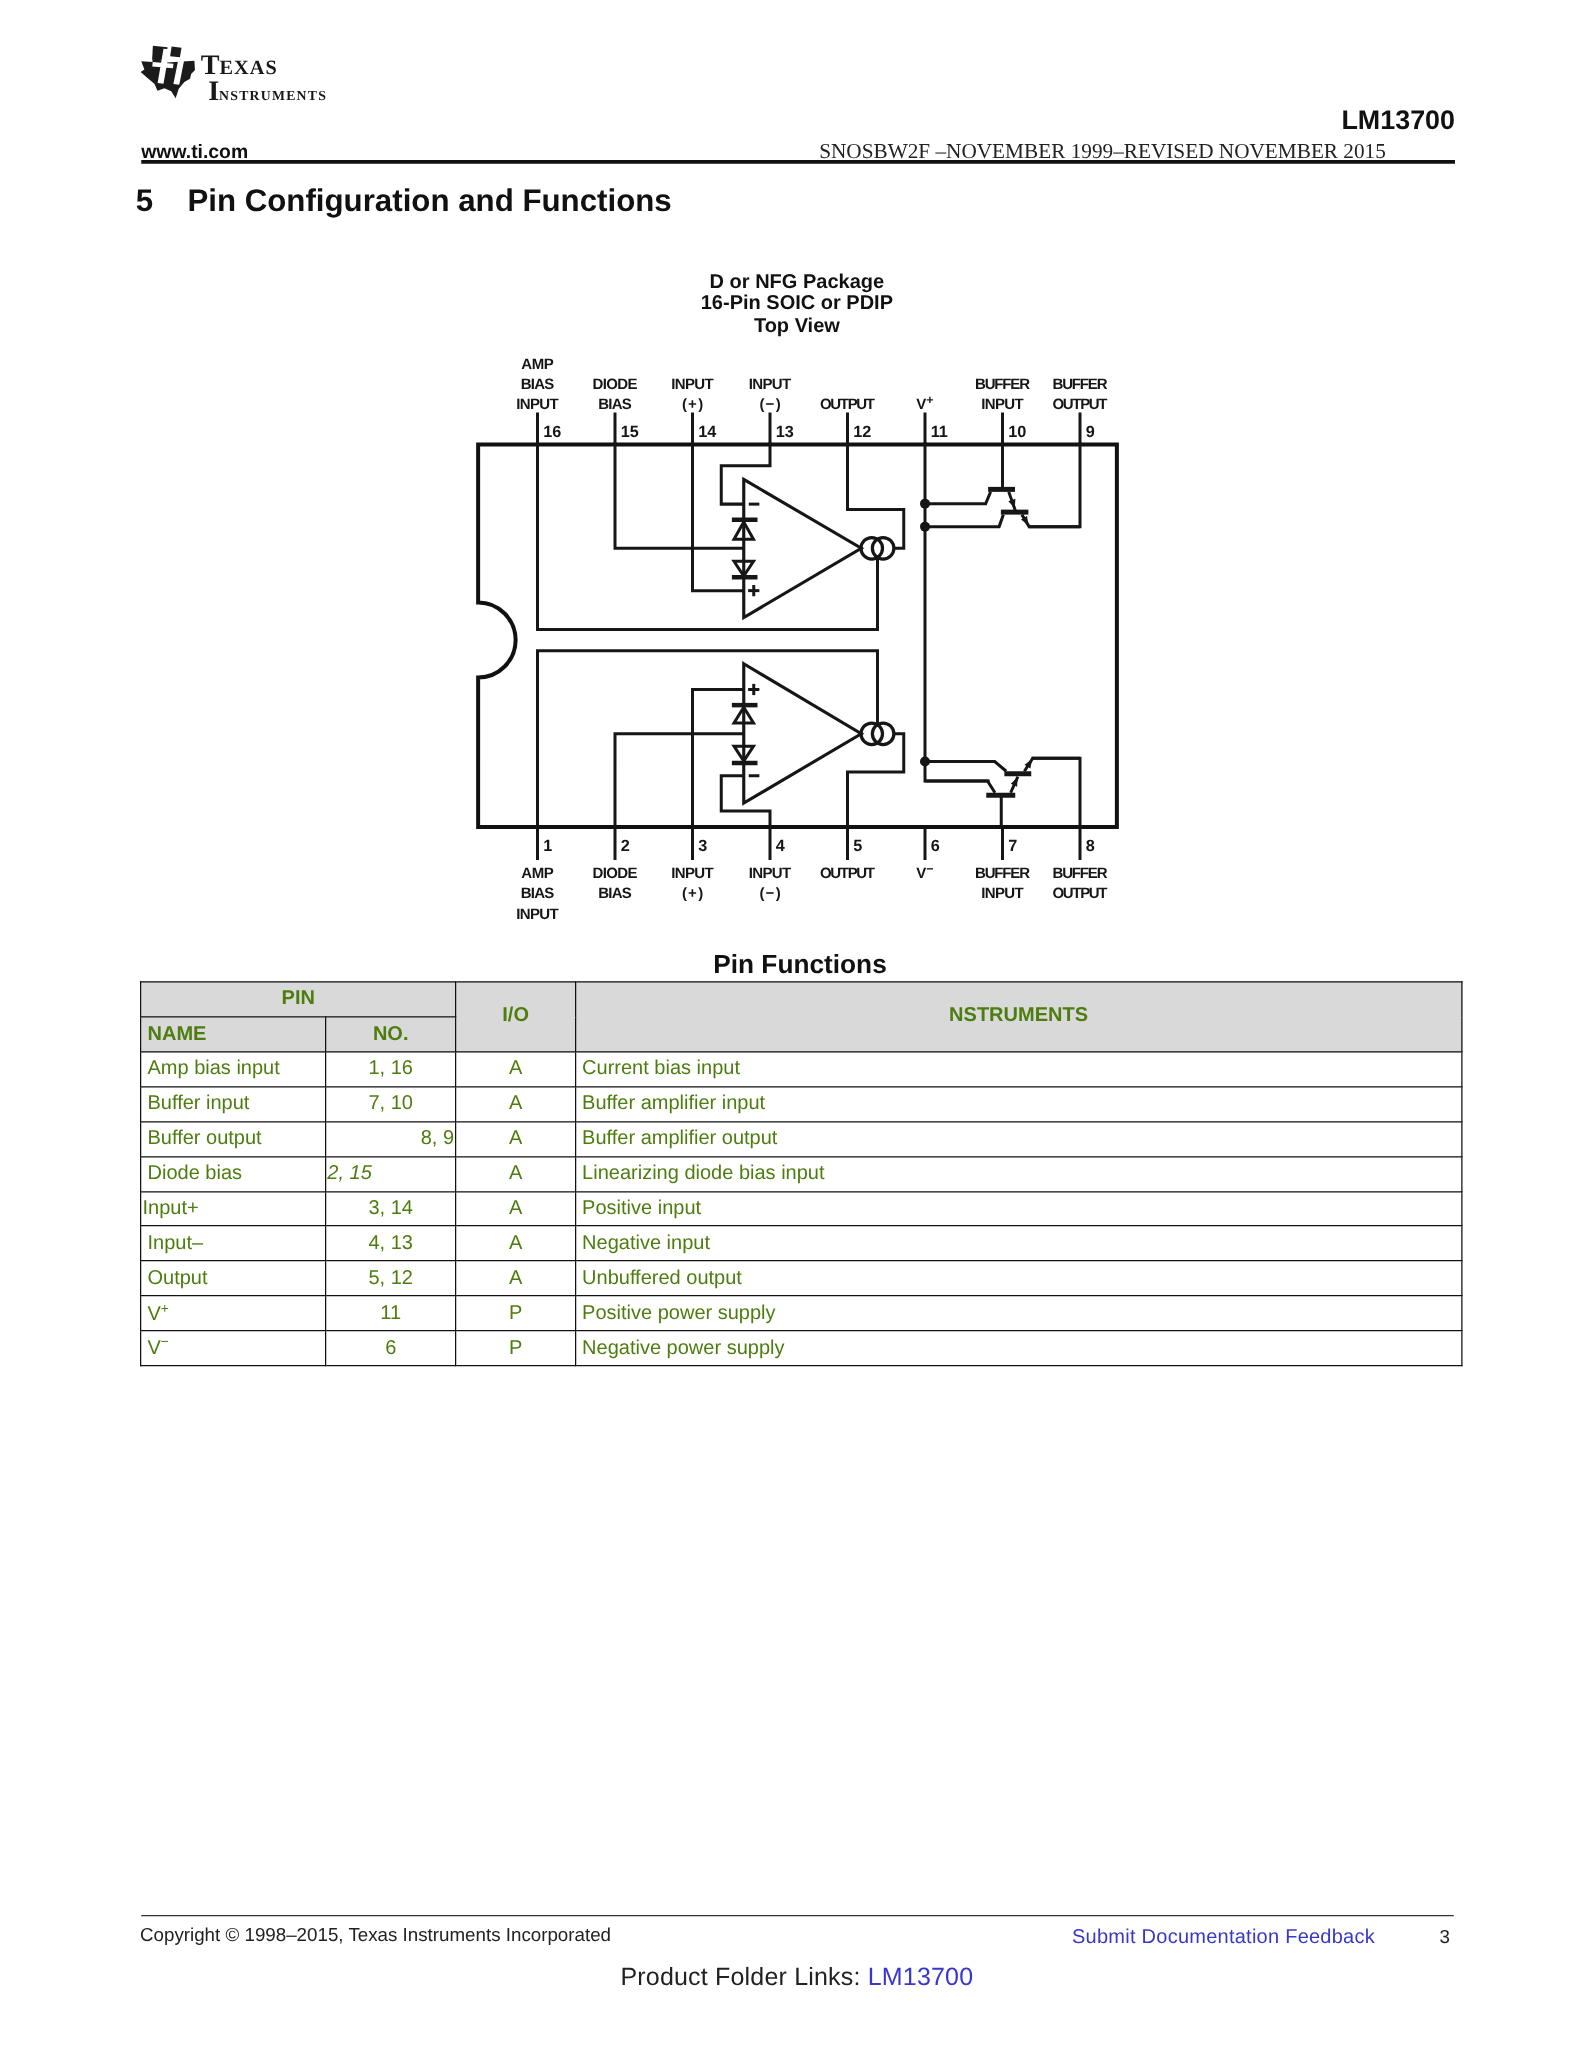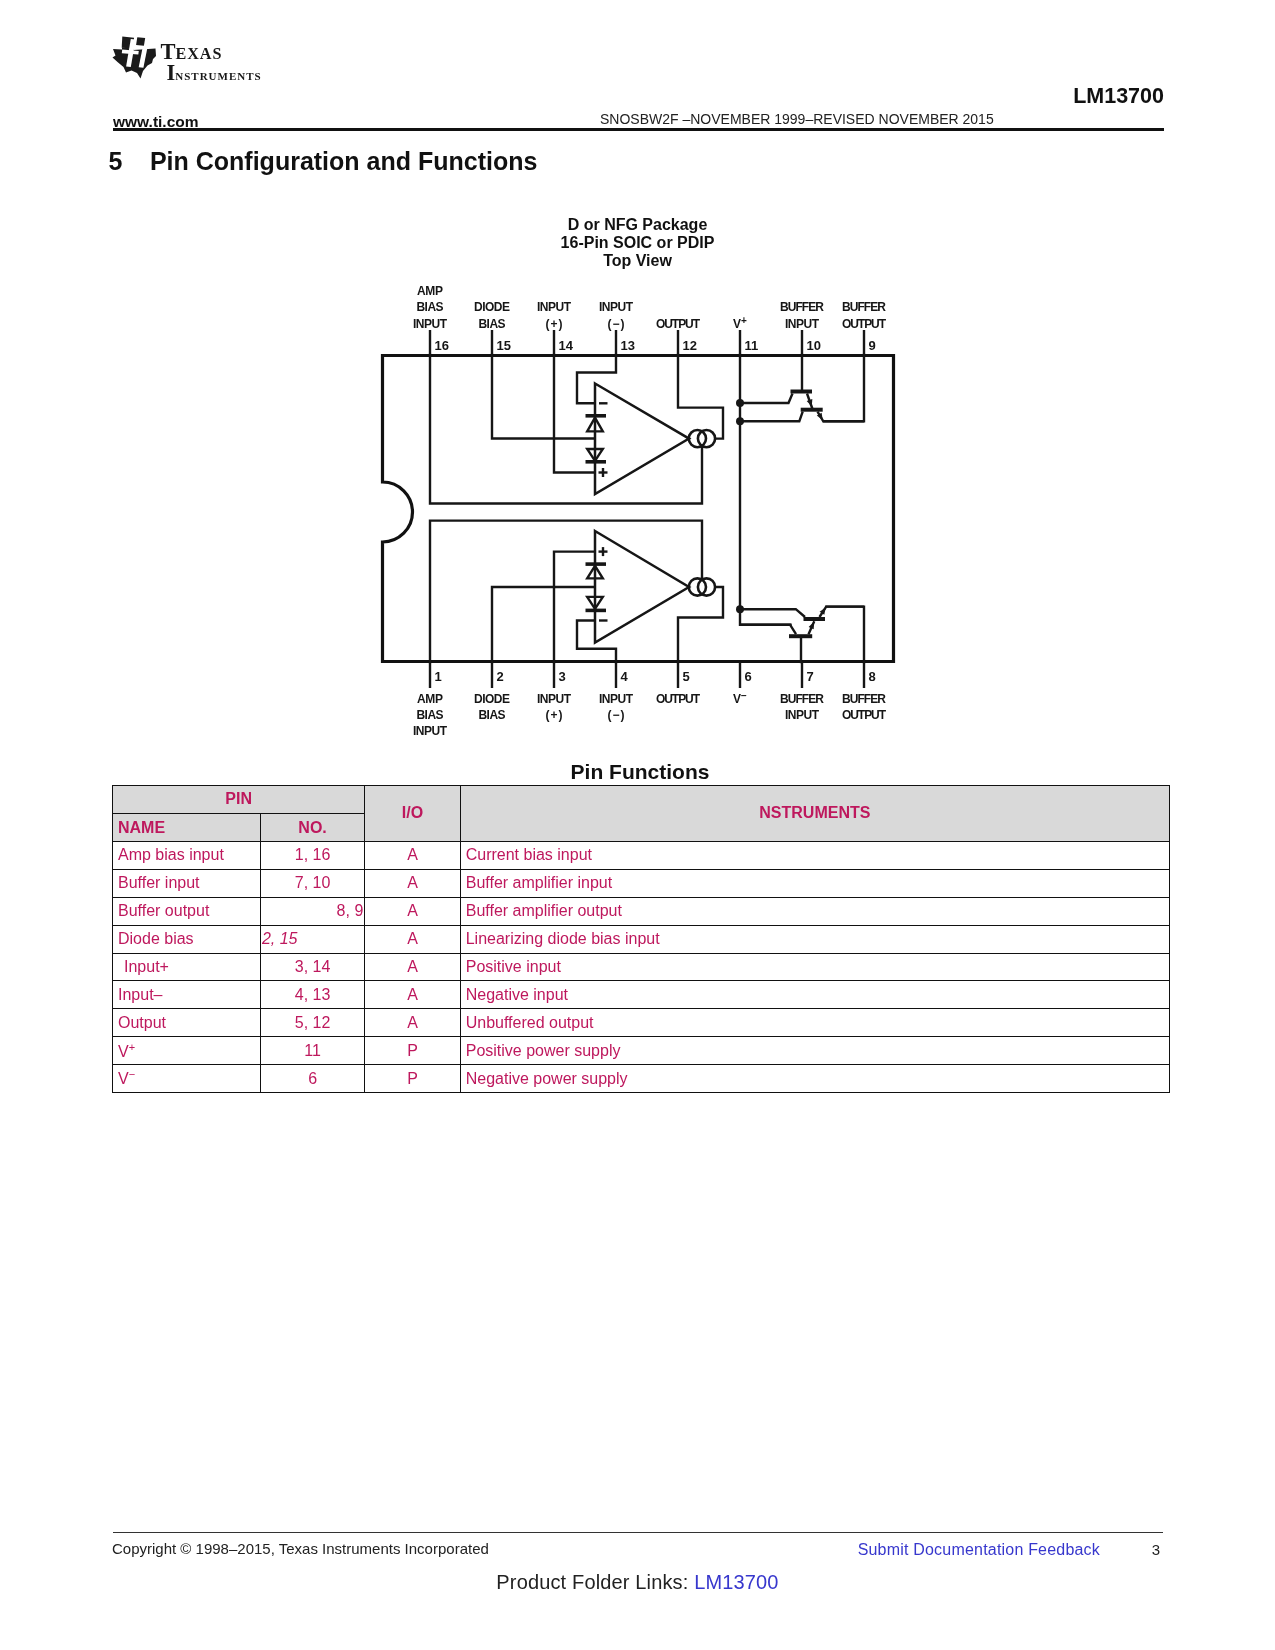--- a/index.html
+++ b/index.html
@@ -24,21 +24,21 @@
   <path d="M 30.5 12.3 L 35.2 12.7 L 31.4 31.7 L 26.7 31.2 Z"></path>
   </g>
 </svg>
 </div>
 <div class="abs" style="left:160.5px;top:43.5px;width:260px;height:40px;font-family:'Liberation Serif',serif;font-weight:bold;color:#181818;">
   <div style="position:absolute;left:0;top:0;font-size:22.5px;line-height:16px;"><span style="font-size:22.5px;">T</span><span style="font-size:16.2px;letter-spacing:0.9px;">EXAS</span></div>
   <div style="position:absolute;left:6px;top:21.5px;font-size:22.5px;line-height:16px;"><span style="font-size:22.5px;">I</span><span style="font-size:11px;letter-spacing:1.0px;">NSTRUMENTS</span></div>
 </div>
 
 <div class="abs b" style="left:860px;width:304px;top:84px;font-size:21.5px;text-align:right;color:#111;">LM13700</div>
-<div class="abs" style="left:600px;width:564px;top:110.5px;font-size:14px;text-align:left;color:#222;">SNOSBW2F –NOVEMBER 1999–REVISED NOVEMBER 2015</div>
+<div class="abs" style="left:600px;width:564px;top:110.5px;font-size:17px;text-align:center;color:#222;font-family:Liberation Serif, serif;">SNOSBW2F –NOVEMBER 1999–REVISED NOVEMBER 2015</div>
 <div class="abs b" style="left:113px;top:113px;font-size:15.5px;color:#111;">www.ti.com</div>
 <div class="abs" style="left:113px;top:128px;width:1051px;height:2.6px;background:#111;"></div>
 
 <div class="abs b" style="left:108.5px;top:147px;font-size:25px;color:#111;">5<span style="display:inline-block;width:27.5px;"></span>Pin Configuration and Functions</div>
 
 <div class="abs" id="diagram" style="left:360px;top:200px;width:560px;height:545px;">
 <svg width="560" height="545" viewBox="360 200 560 545" font-family="'Liberation Sans',sans-serif">
 
 <g text-anchor="middle" font-weight="bold" fill="#111">
   <text x="637.5" y="230" font-size="16">D or NFG Package</text>
@@ -197,21 +197,21 @@
 
 <g fill="#161616">
   <circle cx="740" cy="402.9" r="4"></circle>
   <circle cx="740" cy="421.3" r="4"></circle>
   <circle cx="740" cy="609.2" r="4"></circle>
 </g>
 </svg>
 </div>
 
 <div class="abs b" style="left:470px;width:340px;top:760px;font-size:21px;text-align:center;color:#111;">Pin Functions</div>
-<table class="abs" style="left:112px;top:784.5px;width:1058px;border-collapse:collapse;font-size:16px;color:#be185d;" cellspacing="0">
+<table class="abs" style="left:112px;top:784.5px;width:1058px;border-collapse:collapse;font-size:16px;color:#4d7c0f;" cellspacing="0">
   <colgroup>
       <col style="width:148px">
       <col style="width:104.5px">
       <col style="width:95.5px">
       <col style="width:710px">
     </colgroup>
   <tbody>
       <tr style="height:28.5px;">
     <td colspan="2" style="border:1.6px solid #111;background:#d9d9d9;text-align:center;font-weight:bold;">PIN</td>
     <td rowspan="2" style="border:1.6px solid #111;background:#d9d9d9;text-align:center;font-weight:bold;">I/O</td>
@@ -239,21 +239,21 @@
         <td style="border:1.6px solid #111;text-align:center;">A</td>
         <td style="border:1.6px solid #111;padding-left:5px;">Buffer amplifier output</td>
       </tr>
   <tr style="height:27.9px;">
         <td style="border:1.6px solid #111;padding-left:5px;">Diode bias</td>
         <td style="border:1.6px solid #111;text-align:left;font-style:italic;">2, 15</td>
         <td style="border:1.6px solid #111;text-align:center;">A</td>
         <td style="border:1.6px solid #111;padding-left:5px;">Linearizing diode bias input</td>
       </tr>
   <tr style="height:27.9px;">
-        <td style="border:1.6px solid #111;padding-left:11px;">Input+</td>
+        <td style="border:1.6px solid #111;padding-left:1px;">Input+</td>
         <td style="border:1.6px solid #111;text-align:center;">3, 14</td>
         <td style="border:1.6px solid #111;text-align:center;">A</td>
         <td style="border:1.6px solid #111;padding-left:5px;margin-left:40px;">Positive input</td>
       </tr>
   <tr style="height:27.9px;">
         <td style="border:1.6px solid #111;padding-left:5px;">Input–</td>
         <td style="border:1.6px solid #111;text-align:center;">4, 13</td>
         <td style="border:1.6px solid #111;text-align:center;">A</td>
         <td style="border:1.6px solid #111;padding-left:5px;">Negative input</td>
       </tr>

